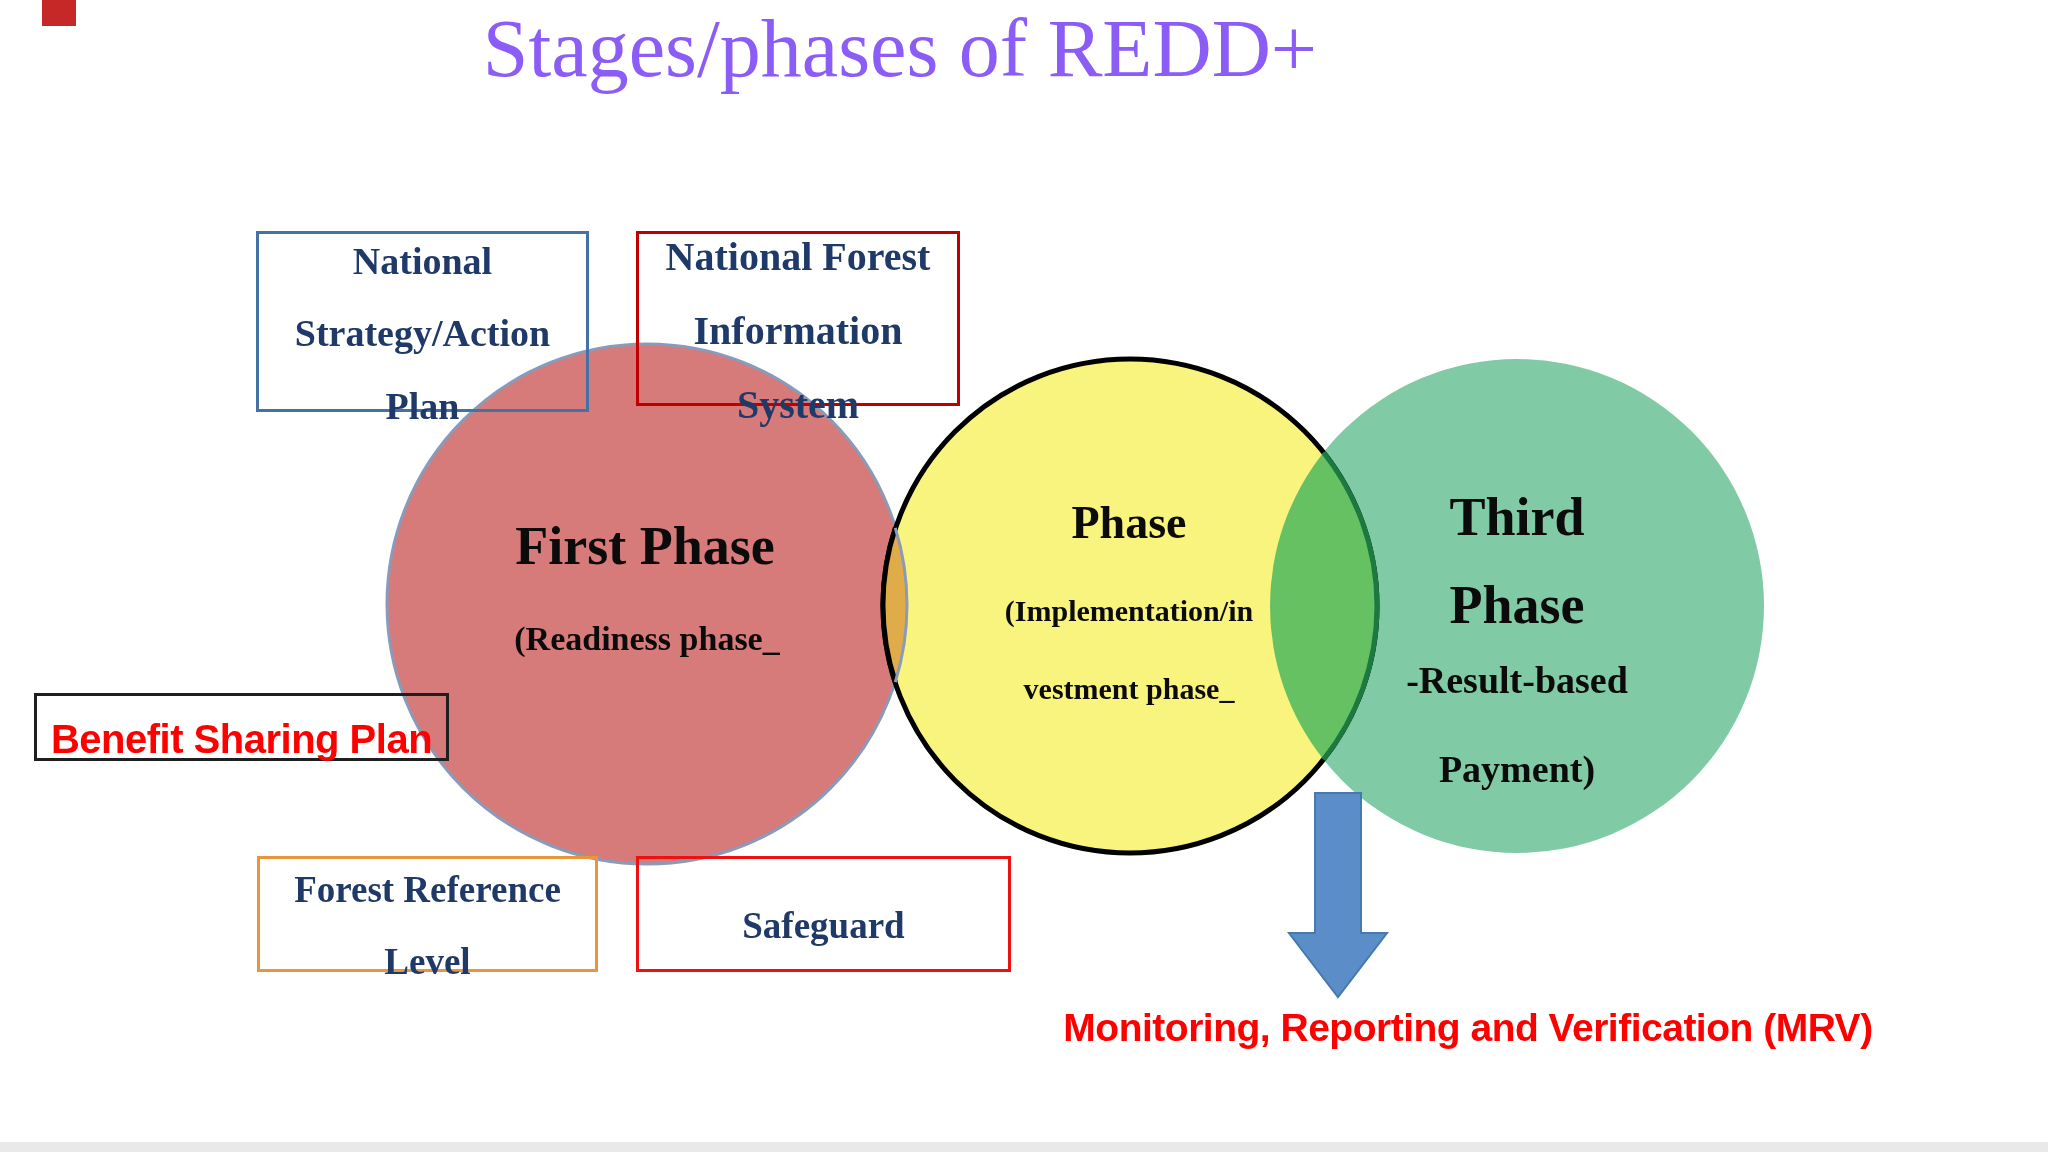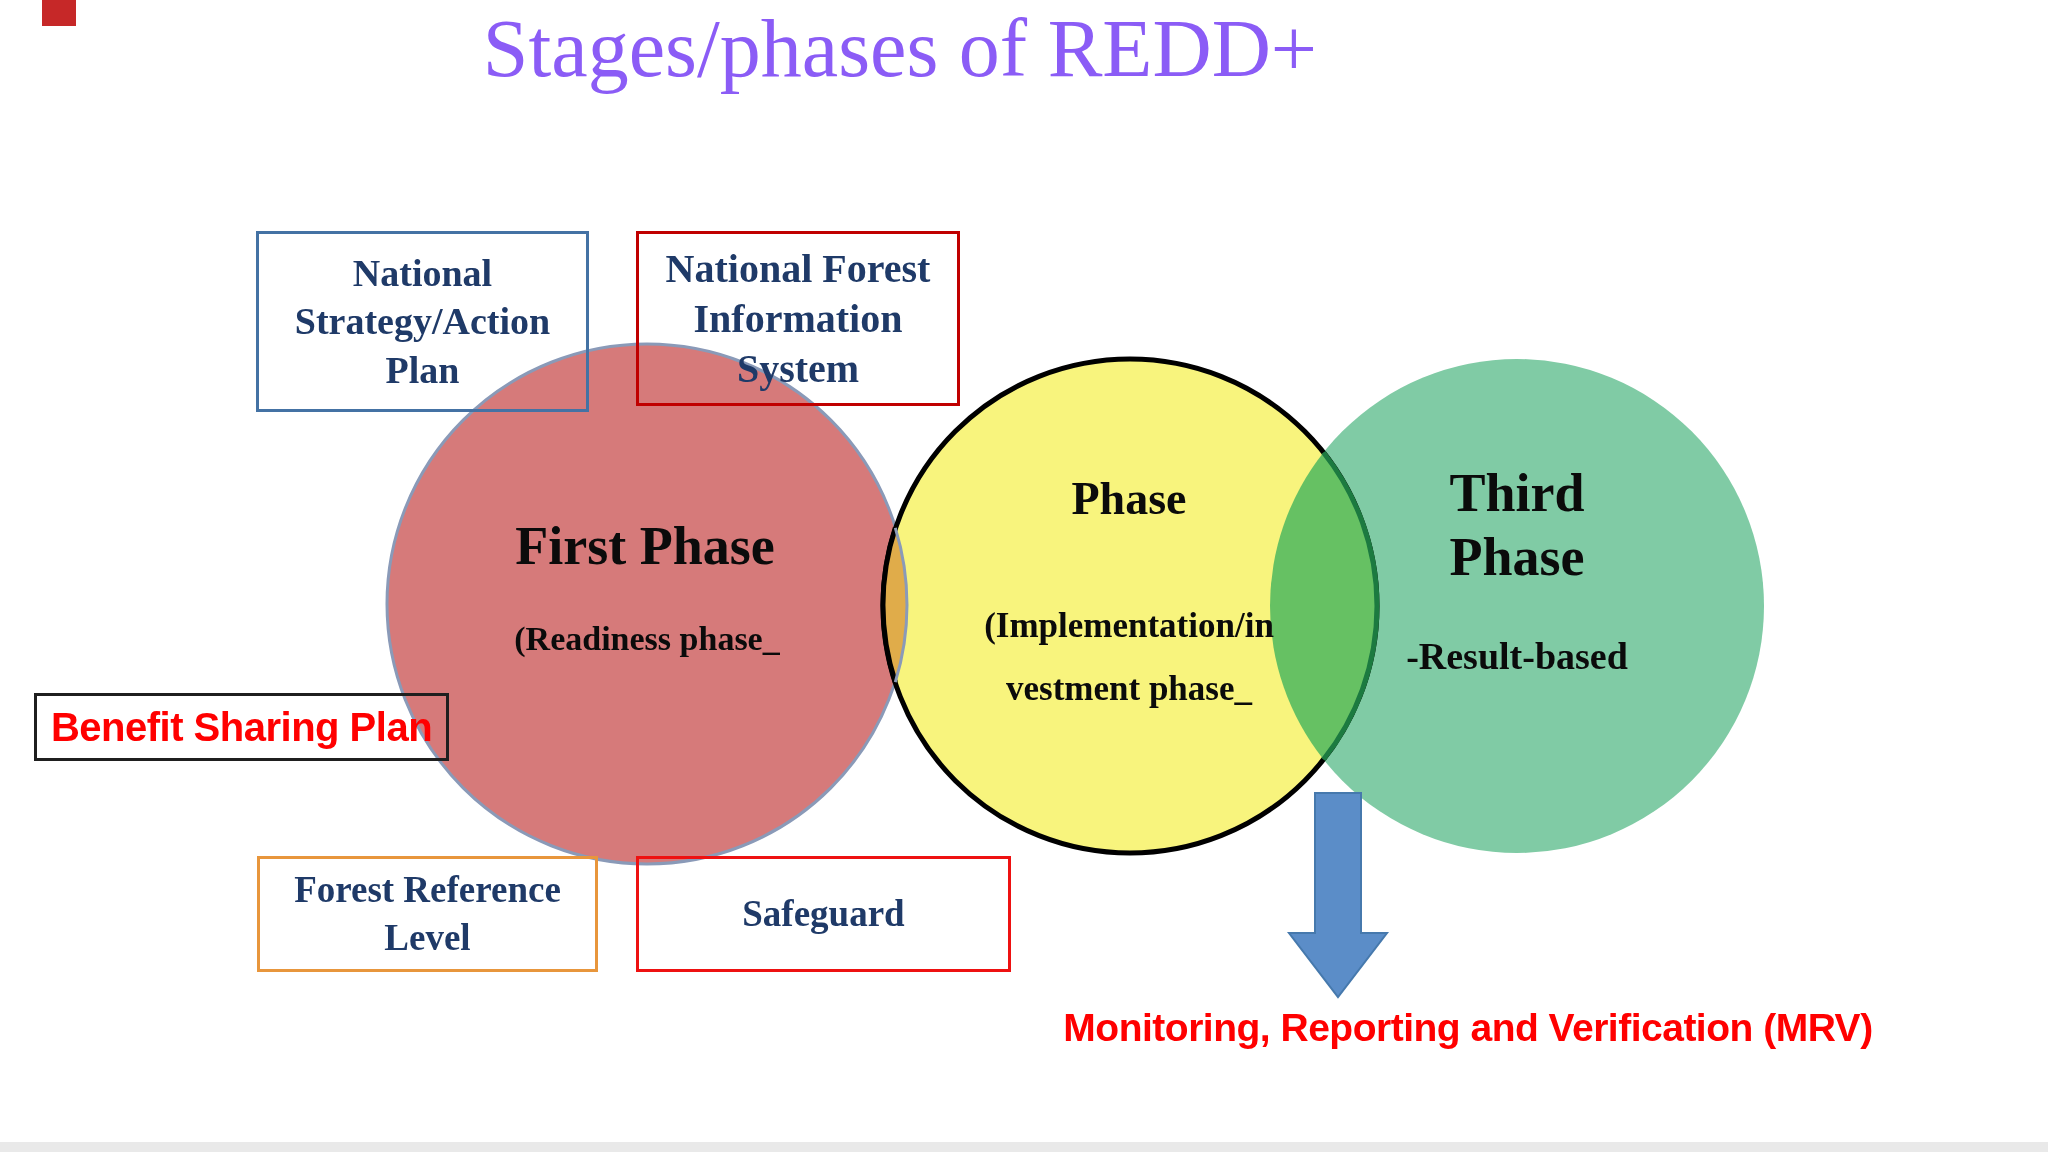--- a/index.html
+++ b/index.html
@@ -11,21 +11,21 @@
   .slide-title {
     text-align:center; font-size:82px; font-weight:400; color:#8b5cf6; line-height:1.1;
   }
   .diagram-svg { position:absolute; left:0; top:0; }
   .phase-label { text-align:center; font-weight:700; color:#0b0b0b; }
   .note-box {
     display:flex; flex-direction:column; align-items:center; justify-content:center;
     text-align:center; background:transparent; box-sizing:border-box;
     font-weight:700; color:#1f3a68;
   }
-  .note-line { display:block; }
+  .note-line { display:block;margin-top:24px; }
   .red-sans {
     font-family:"Liberation Sans", sans-serif; font-weight:700; color:#ff0000;
     text-align:center; letter-spacing:-0.5px;
   }
   .corner-mark { background:#c62828; }
   .bottom-strip { background:#e9e9e9; }
 </style>
 </head>
 <body>
 
@@ -49,31 +49,32 @@
 
     <polygon points="1315,793 1361,793 1361,933 1387,933 1338,997 1289,933 1315,933" stroke-width="2" fill="#5b8dc8" stroke="#4679ad"></polygon>
   </svg>
 
   <div class="abs phase-label" style="left:445px; top:515px; width:400px; font-size:54px;">First Phase</div>
   <div class="abs phase-label" style="left:447px; top:620px; width:400px; font-size:34px;">(Readiness phase_</div>
 
   <div class="abs phase-label" style="left:979px; top:472px; width:300px; font-size:46px; line-height:1.18;">
     <span class="note-line">Phase</span>
   </div>
-  <div class="abs phase-label" style="left:929px; top:594px; width:400px; font-size:35px; line-height:1.8;">
+  <div class="abs phase-label" style="left:929px; top:560px; width:400px; font-size:30px; line-height:1.8;">
     <span class="note-line">(Implementation/in</span>
     <span class="note-line">vestment phase_</span>
   </div>
 
   <div class="abs phase-label" style="left:1367px; top:462px; width:300px; font-size:54px; line-height:1.18;">
     <span class="note-line">Third</span>
     <span class="note-line">Phase</span>
   </div>
   <div class="abs phase-label" style="left:1342px; top:624px; width:350px; font-size:38px; line-height:1.72;">
     <span class="note-line">-Result-based</span>
+    <span class="note-line">Payment)</span>
   </div>
 
   <div class="abs note-box" style="left:256px; top:231px; width:333px; height:181px; border:3px solid #4472a4; font-size:38px; line-height:1.28;">
     <span class="note-line">National</span>
     <span class="note-line">Strategy/Action</span>
     <span class="note-line">Plan</span>
   </div>
 
   <div class="abs note-box" style="left:636px; top:231px; width:324px; height:175px; border:3px solid #c00000; font-size:40px; line-height:1.25;">
     <span class="note-line">National Forest</span>

